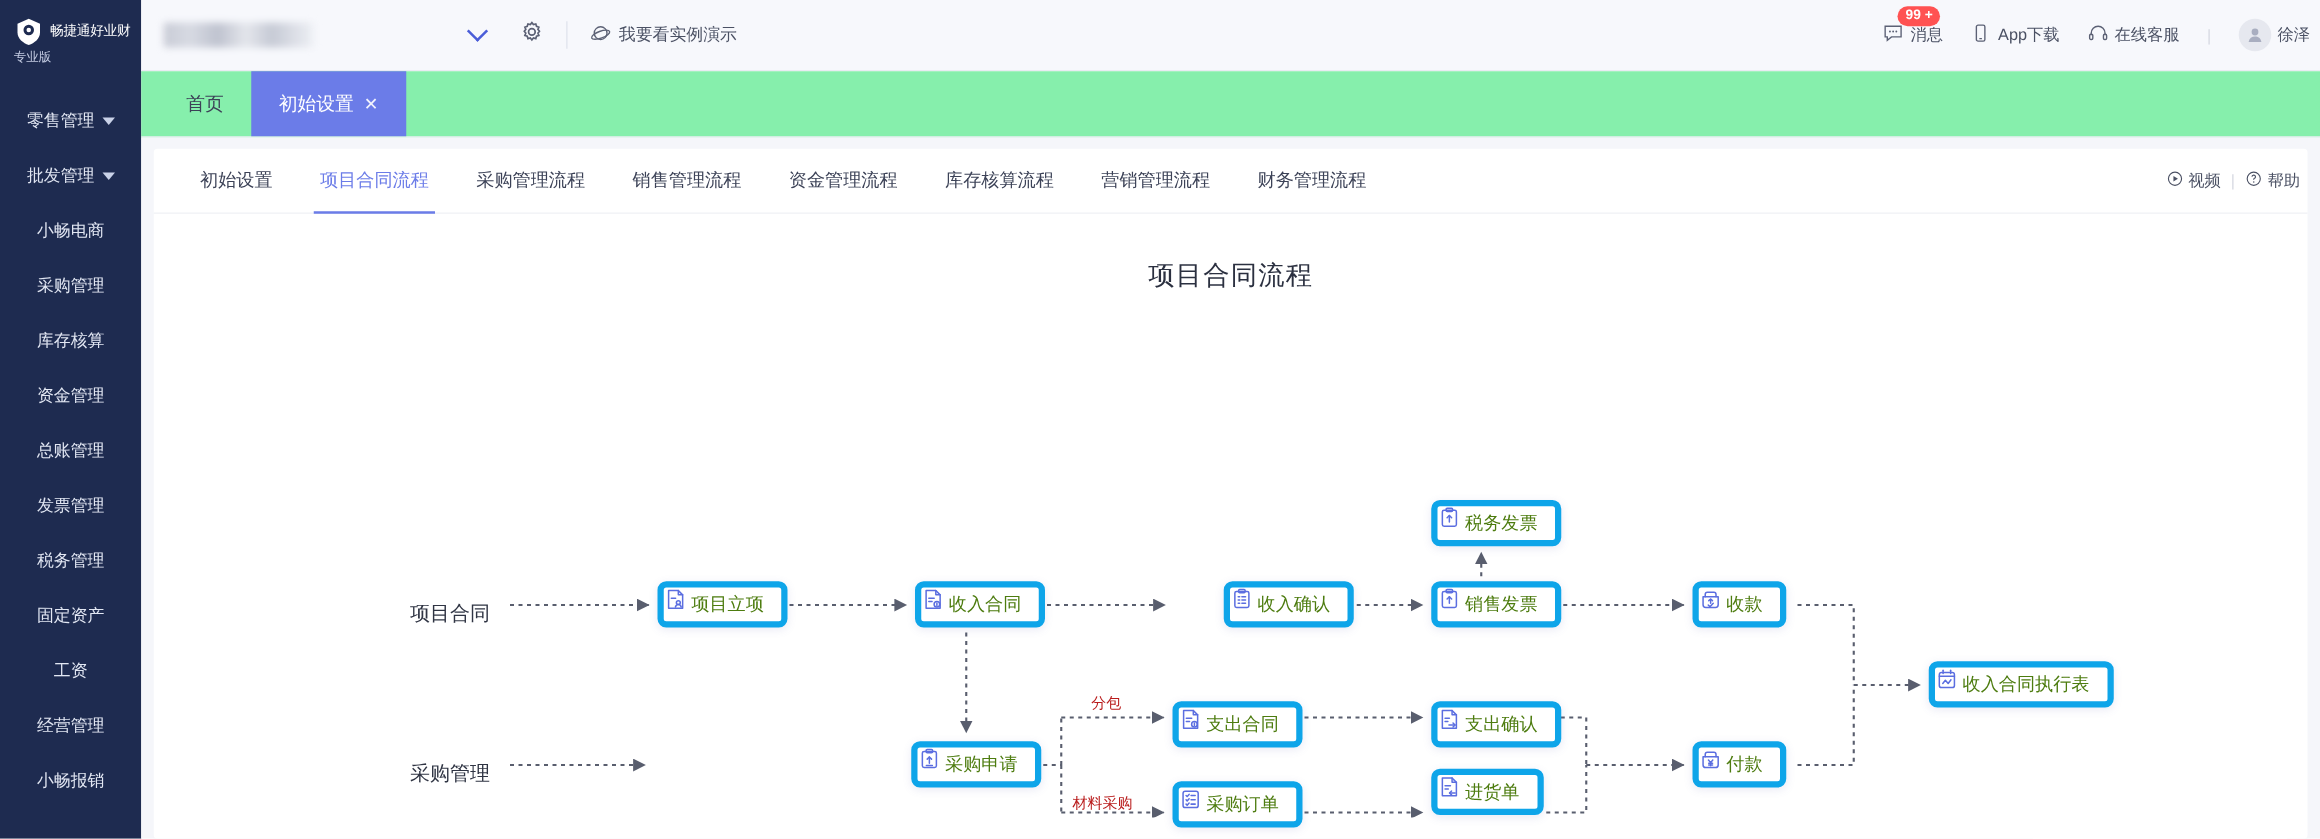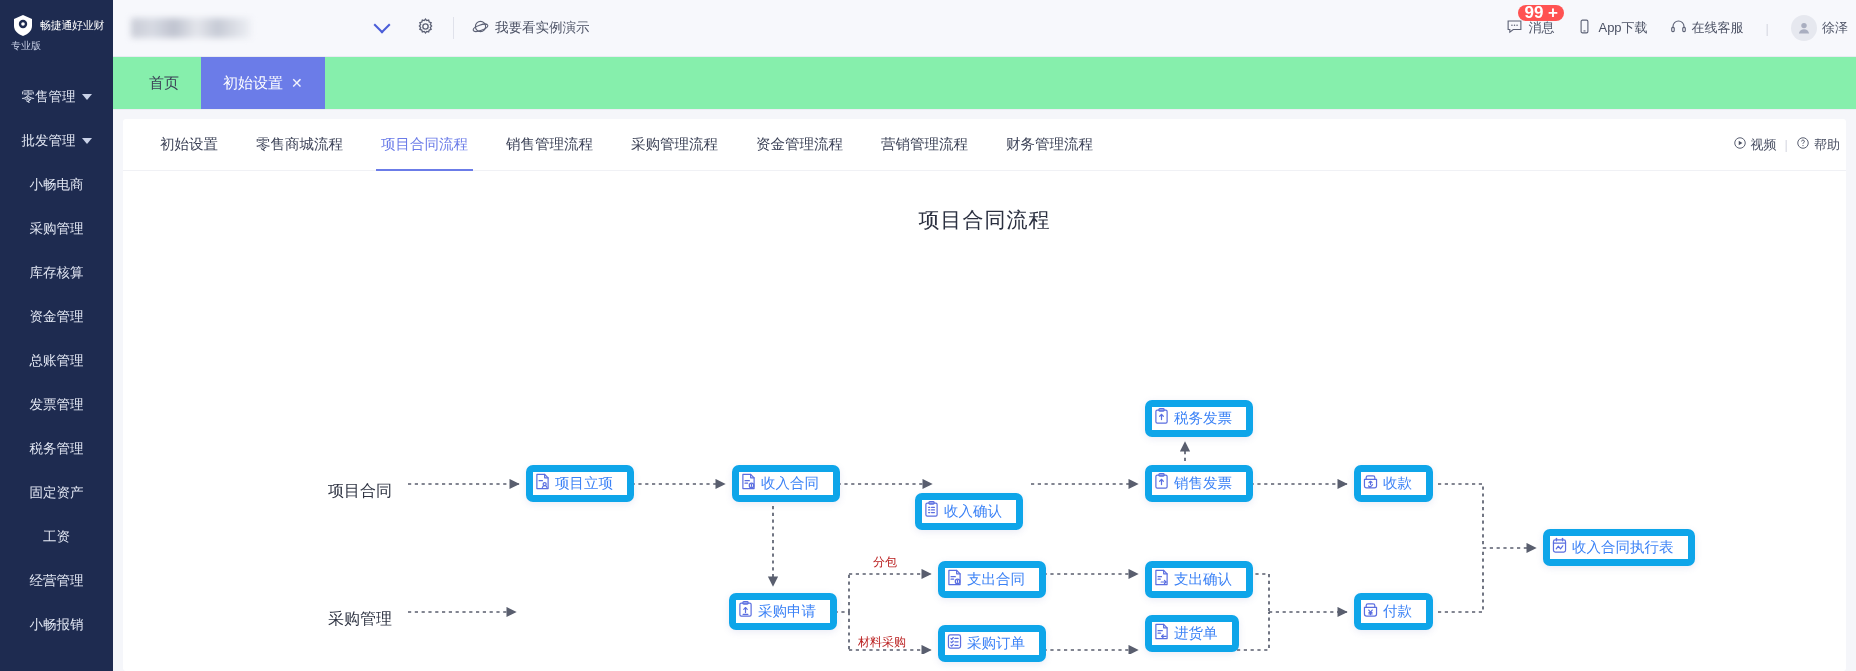--- a/index.html
+++ b/index.html
@@ -63,21 +63,21 @@
   .gear { margin-left: 28px; color:#5c6175; }
   .vdivider { width:1px; height:22px; background:#e0e2eb; margin:0 18px; }
   .demo-link { display:flex; align-items:center; gap:6px; font-size:13.5px; color:#4b5164; cursor:pointer; }
   .topbar-right {
     margin-left:auto; display:flex; align-items:center; gap:22px;
     padding-right: 8px; font-size:13px; color:#4b5164;
   }
   .tb-item { display:flex; align-items:center; gap:5px; cursor:pointer; position:relative; }
   .badge {
     position:absolute; left: 12px; top:-13px;
-    background:#ff5252; color:#fff; font-size:17px; font-weight:bold;
+    background:#ff5252; color:#fff; font-size:11px; font-weight:bold;
     border-radius: 11px; padding: 1px 6px 2px 6px; line-height:13px;
     white-space:nowrap;
   }
   .avatar {
     width:26px;height:26px;border-radius:50%;background:#e6e8ef;
     display:flex;align-items:center;justify-content:center;
   }
 
   
   .tabstrip {
@@ -126,24 +126,24 @@
   .chart-title {
     text-align:center; font-size:21px; color:#2b3040; font-weight:500;
     margin-top: 35px; letter-spacing:1px;
   }
 
   
   .flow { position:relative; width:100%; height: 420px; }
   .flow svg { position:absolute; left:0; top:0; }
   .node {
     position:absolute; display:flex; align-items:center; gap:8px;
-    background:#ffffff; border:7px solid #0ea5e9; border-radius:7px;
+    background:#ffffff; border:5px solid #0ea5e9; border-radius:7px;
     box-shadow: 0 2px 7px rgba(90,100,180,0.13);
     padding: 0 14px; height: 37px; white-space:nowrap;
-    font-size:14.5px; color:#3b82f6; cursor:pointer;
+    font-size:14.5px; color:#4d7c0f; cursor:pointer;
   }
   .node svg { flex:none; }
   .rowlabel {
     position:absolute; font-size:16px; color:#2f3443; white-space:nowrap;
   }
   .edgelabel {
     position:absolute; font-size:12px; color:#b91c1c; white-space:nowrap;
   }
 </style>
 </head>
@@ -285,25 +285,25 @@
         <span>初始设置</span>
         <span class="x">✕</span>
       </div>
     </div>
 
   <div class="content">
     <div class="card">
 
       <div class="subtabs" id="subtabs">
         <div class="subtab">初始设置</div>
-          <div class="subtab">零售商城流程</div>
           <div class="subtab active">项目合同流程</div>
+          <div class="subtab">采购管理流程</div>
           <div class="subtab">销售管理流程</div>
-          <div class="subtab">采购管理流程</div>
           <div class="subtab">资金管理流程</div>
+          <div class="subtab">库存核算流程</div>
           <div class="subtab">营销管理流程</div>
           <div class="subtab">财务管理流程</div>
           <div class="subtabs-right">
           <div class="sr-item">
             <span>
               <svg width="14" height="14" viewBox="0 0 20 20" fill="none" stroke="#4b5164" stroke-width="1.3">
                 <circle cx="10" cy="10" r="7.5"></circle>
                 <path d="M8.2 6.8 L13.4 10 L8.2 13.2 Z" fill="#4b5164" stroke="none"></path>
               </svg>
             </span>
@@ -391,21 +391,21 @@
                 <path d="M4.5 2.8h9l4 4v12.4h-13z"></path>
                 <path d="M13.5 2.8v4h4"></path>
                 <line x1="7" y1="10" x2="12" y2="10"></line>
                 <line x1="7" y1="13" x2="10" y2="13"></line>
                 <circle cx="14.5" cy="15.5" r="2.6"></circle>
                 <line x1="14.5" y1="14.4" x2="14.5" y2="16.6"></line>
               </svg>
             </span>
             <span>收入合同</span>
           </div>
-          <div class="node" style="left: 792px; top: 231px; margin-top: 28px;">
+          <div class="node" style="left: 856px; top: 231px;">
             <span>
               <svg width="19" height="19" viewBox="0 0 22 22" fill="none" stroke="#5b6ee0" stroke-width="1.4" stroke-linecap="round" stroke-linejoin="round">
                 <rect x="4.5" y="3.6" width="13" height="15" rx="1.6"></rect>
                 <rect x="8" y="1.8" width="6" height="3" rx="1"></rect>
                 <line x1="7.6" y1="8.5" x2="9" y2="8.5"></line>
                 <line x1="11" y1="8.5" x2="14.4" y2="8.5"></line>
                 <line x1="7.6" y1="11.5" x2="9" y2="11.5"></line>
                 <line x1="11" y1="11.5" x2="14.4" y2="11.5"></line>
                 <line x1="7.6" y1="14.5" x2="9" y2="14.5"></line>
                 <line x1="11" y1="14.5" x2="14.4" y2="14.5"></line>

